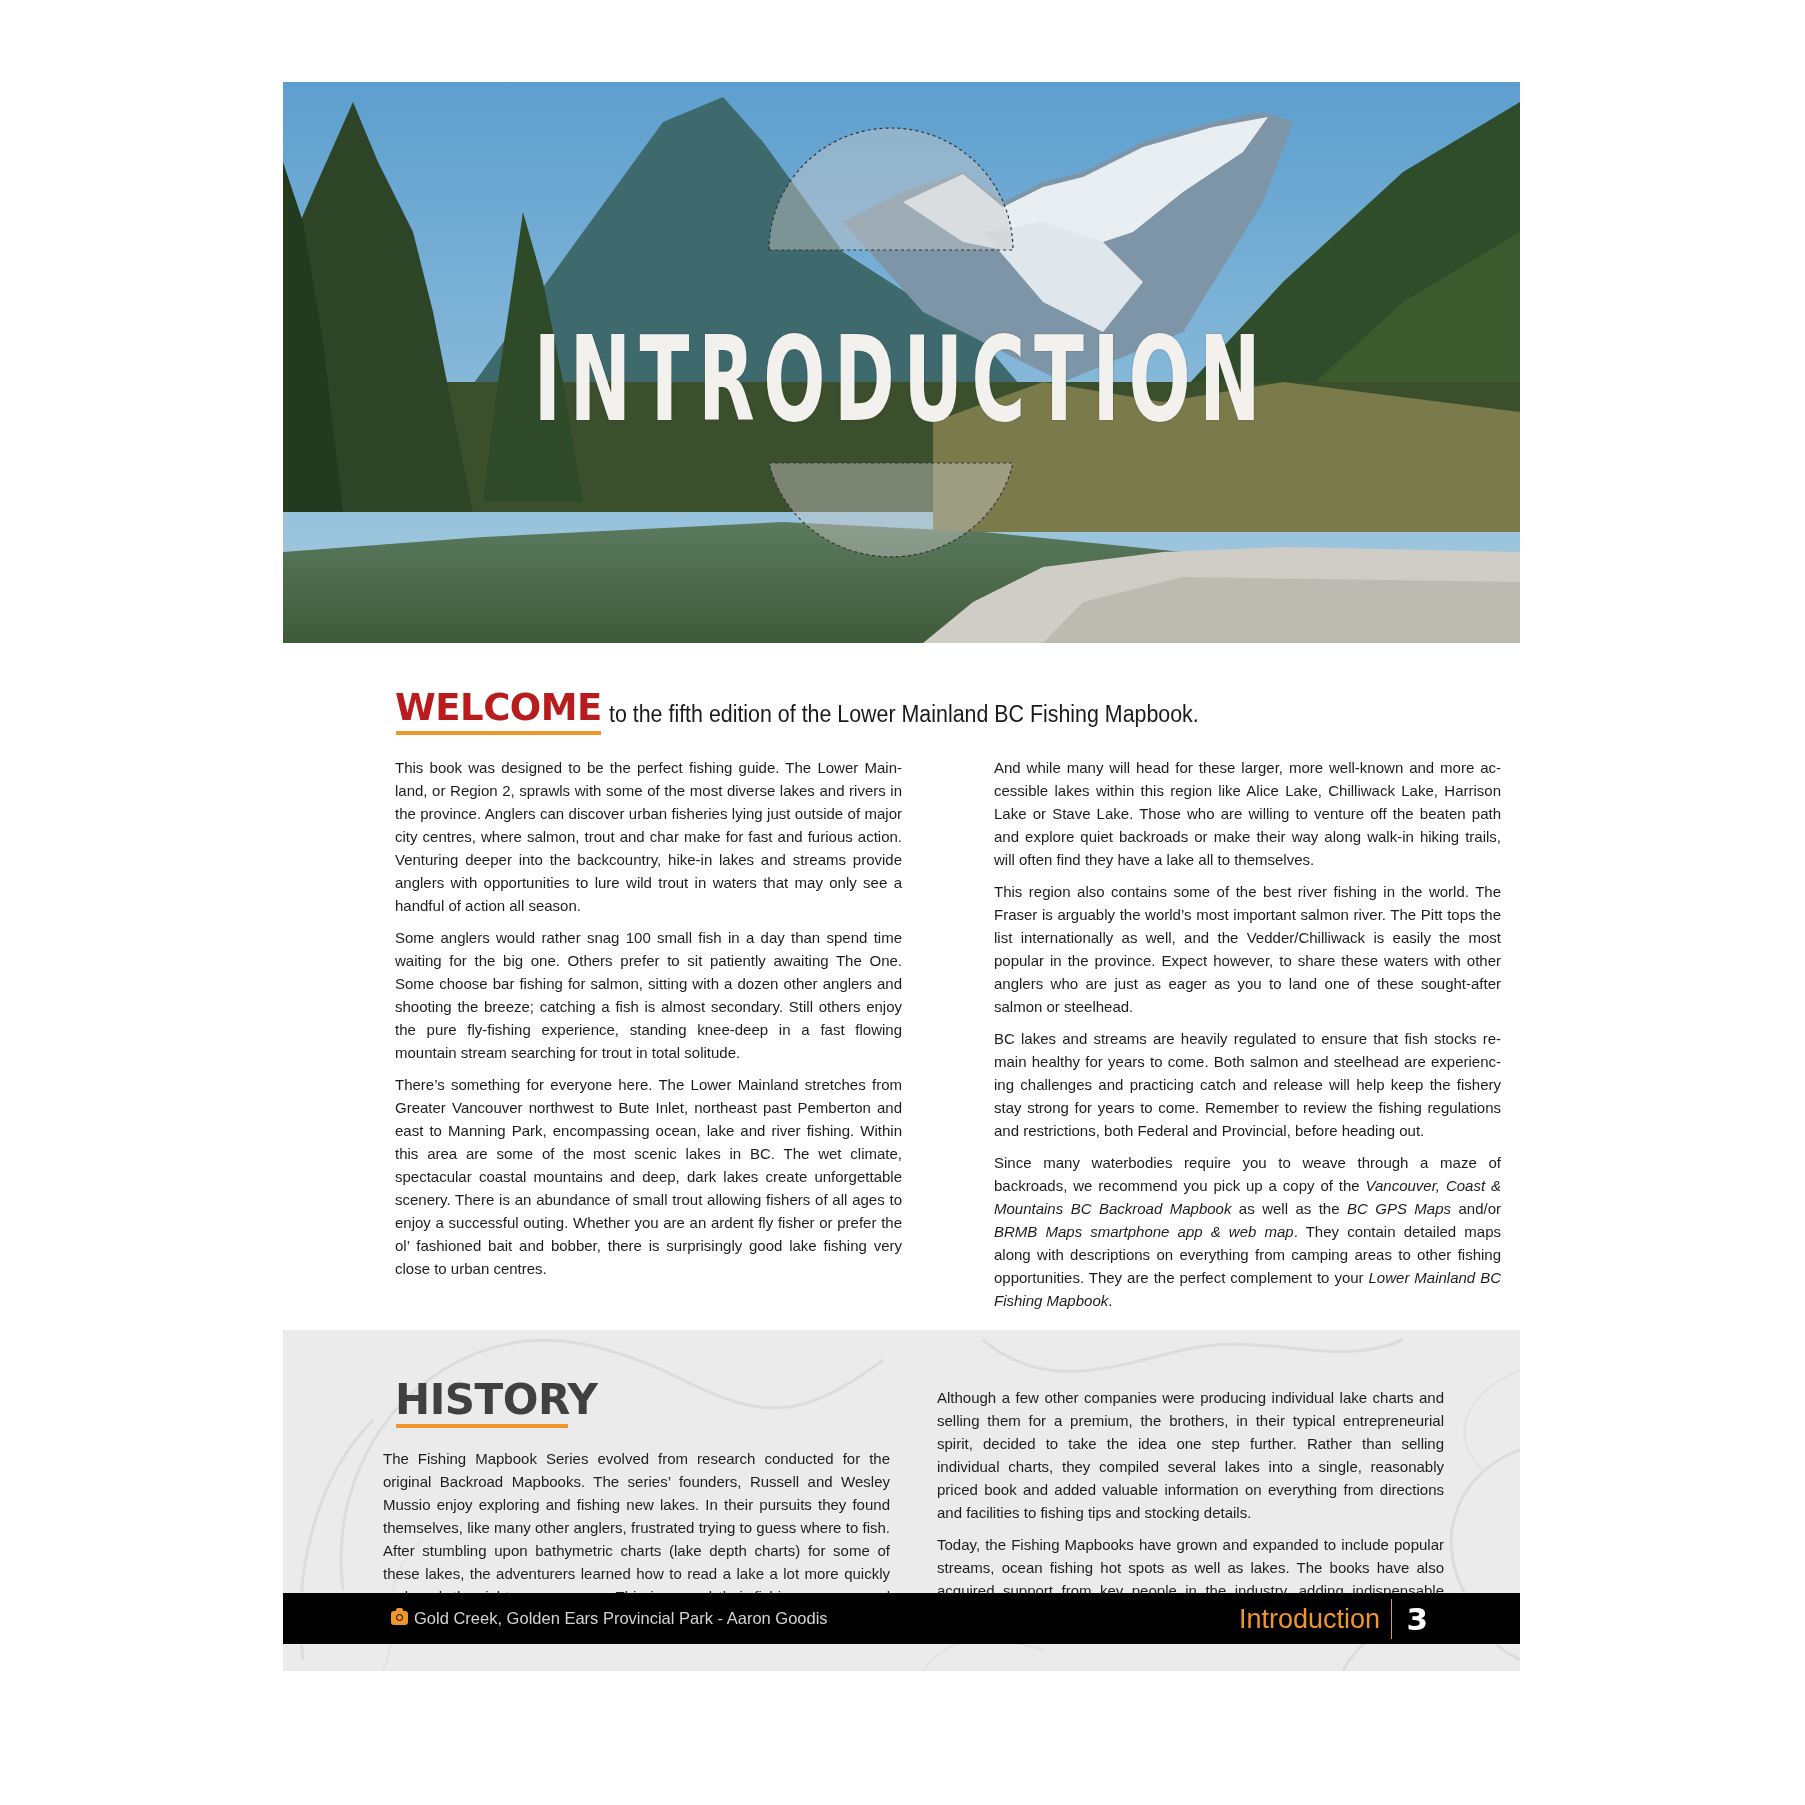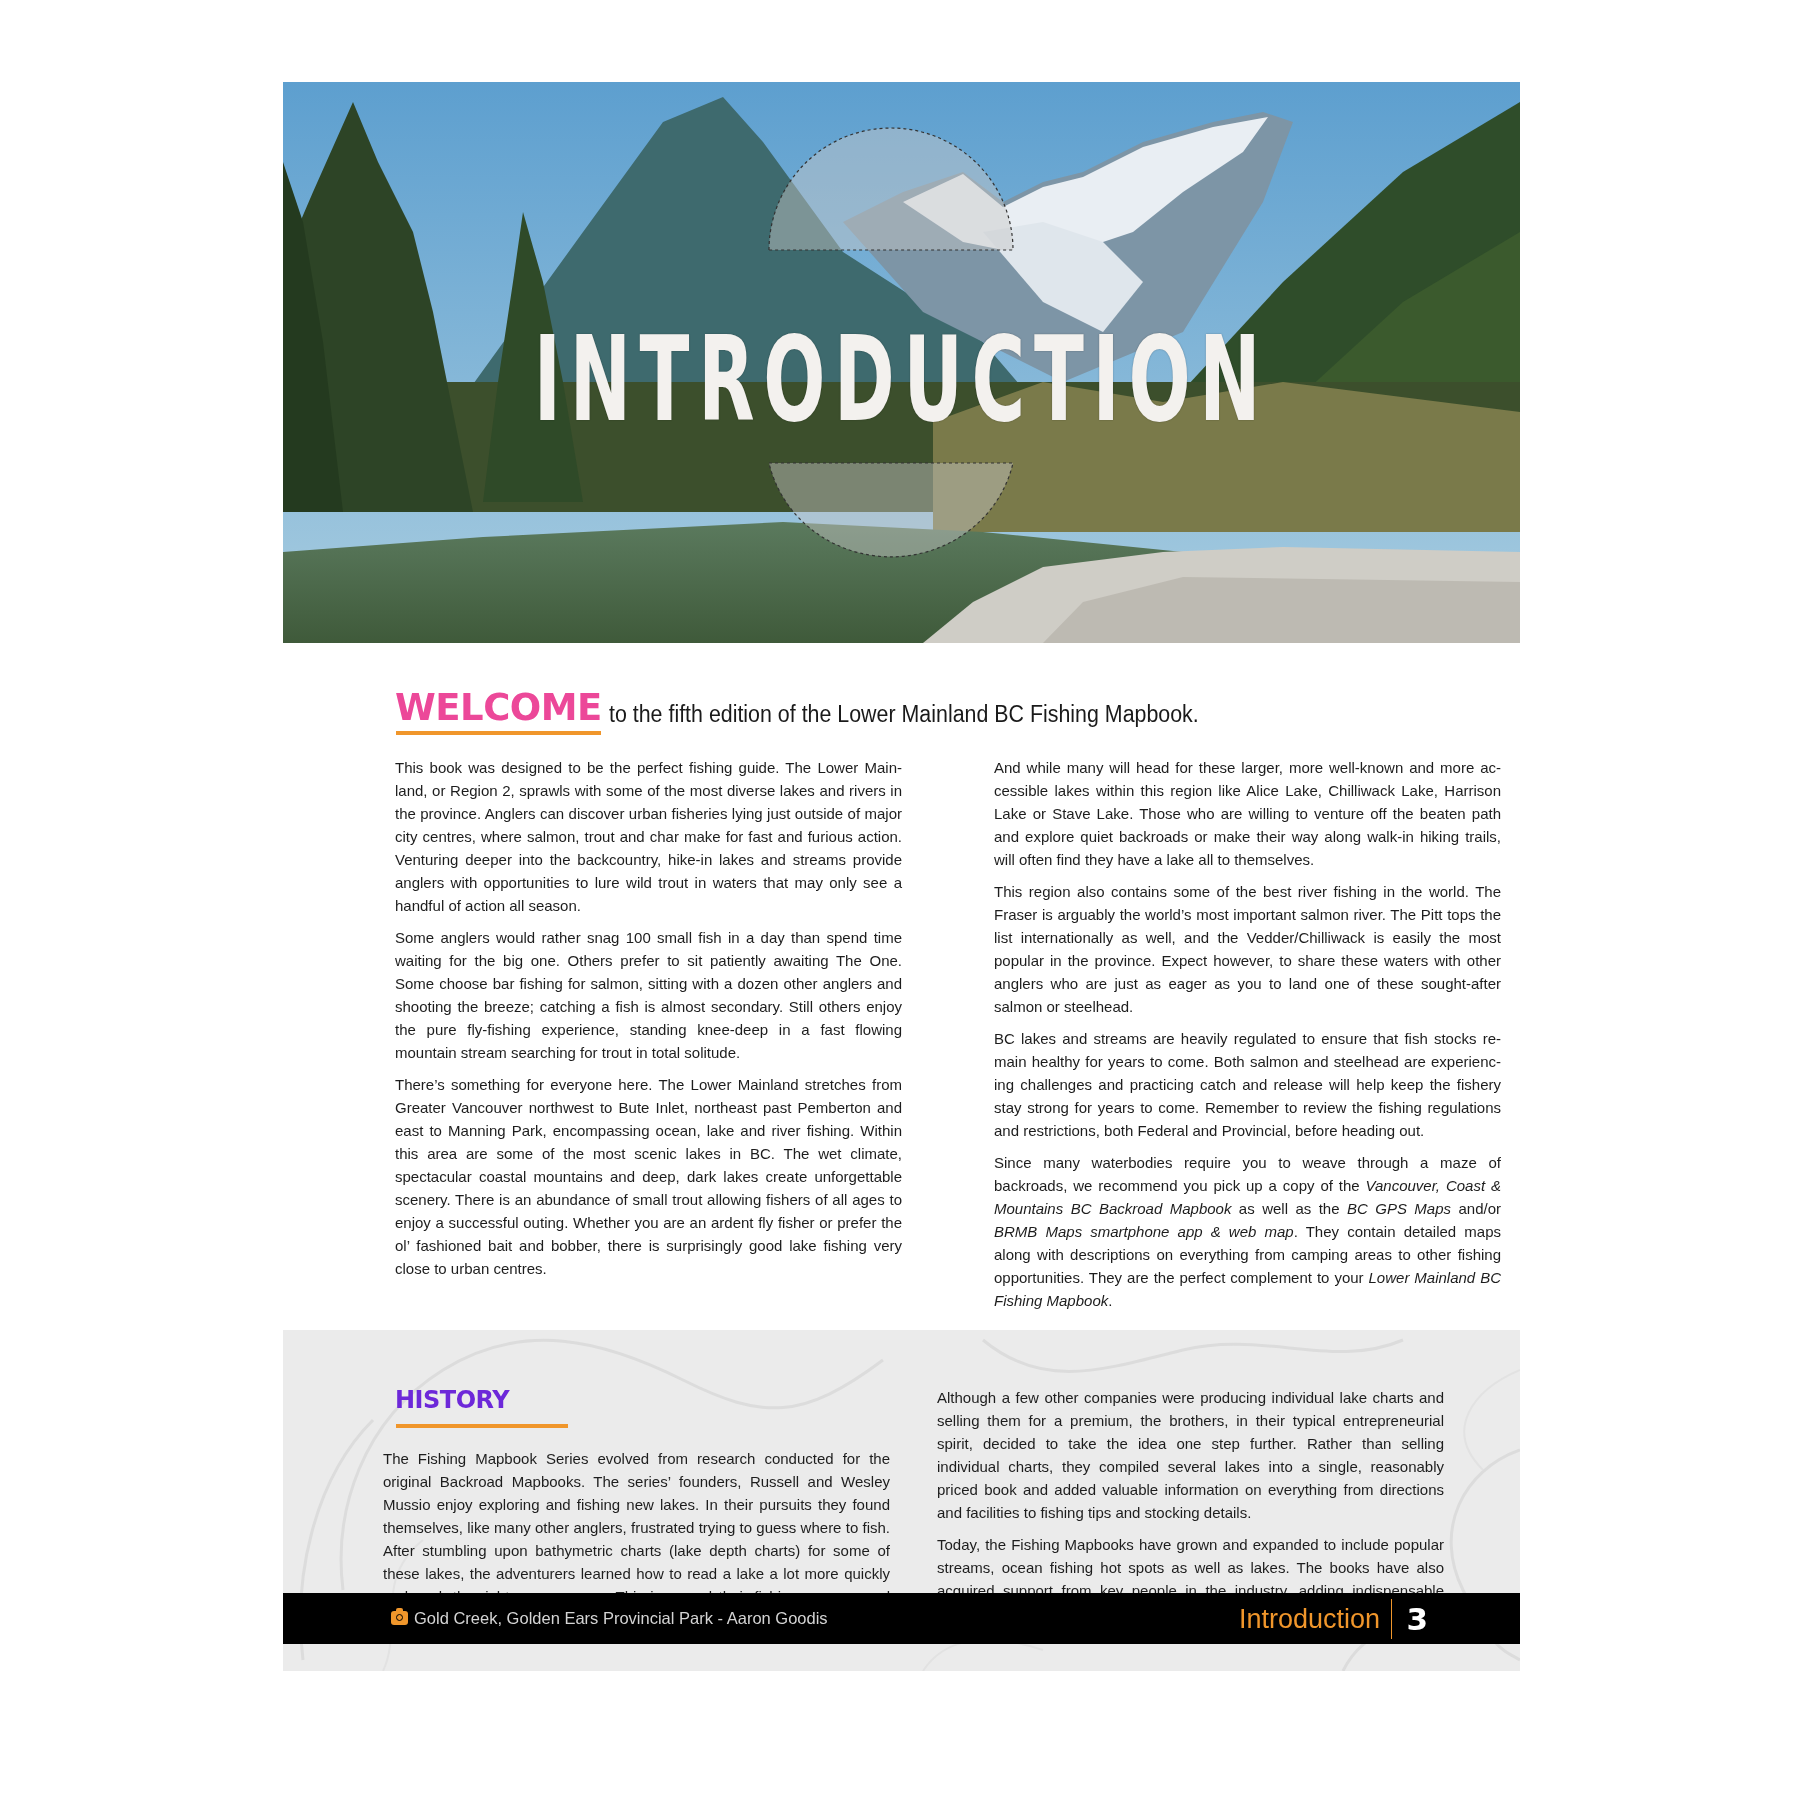--- a/index.html
+++ b/index.html
@@ -5,34 +5,34 @@
     html, body { margin: 0; padding: 0; background: #ffffff; }
     body { width: 1805px; height: 1805px; position: relative; overflow: hidden; font-family: "Liberation Sans", sans-serif; color: #1c1c1c; }
 
     
     .banner { position: absolute; left: 283px; top: 82px; width: 1237px; height: 561px; overflow: hidden; background: #6ea7cc; }
     .banner svg.scene { position: absolute; left: 0; top: 0; width: 1237px; height: 561px; display: block; }
     .banner .title { position: absolute; left: 0; right: 0; top: 238px; text-align: center; font-family: "DejaVu Sans", sans-serif; font-weight: bold; font-size: 118px; letter-spacing: 14px; color: #f3f1ee; transform: scaleX(0.62); transform-origin: center; line-height: 1; text-shadow: 0 0 2px rgba(0,0,0,0.35); }
 
     
     .welcome-head { position: absolute; left: 395px; top: 686px; width: 1060px; height: 52px; }
-    .welcome-word { position: absolute; left: 0; top: 0; font-family: "DejaVu Sans", sans-serif; font-weight: bold; font-size: 37px; letter-spacing: -0.5px; color: #ec4899; line-height: 44px; }
+    .welcome-word { position: absolute; left: 0; top: 0; font-family: "DejaVu Sans", sans-serif; font-weight: bold; font-size: 37px; letter-spacing: -0.5px; color: #b91c1c; line-height: 44px; }
     .welcome-underline { position: absolute; left: 1px; top: 45px; width: 205px; height: 4px; background: #f0962b; }
     .welcome-sub { position: absolute; left: 214px; top: 14px; font-family: "Liberation Sans", sans-serif; font-size: 23px; color: #1a1a1a; line-height: 28px; transform: scaleX(0.93); transform-origin: left; }
 
     .col { position: absolute; width: 507px; font-size: 15px; line-height: 23px; text-align: justify; color: #1d1d1d; }
     .col p { margin: 0 0 9px 0; hyphens: manual; }
     .col-left { left: 395px; top: 756px; }
     .col-right { left: 982px; top: 756px; margin-left: 12px; }
     .col i { font-style: italic; }
 
     
     .history { position: absolute; left: 283px; top: 1330px; width: 1237px; height: 341px; background: #ebebeb; overflow: hidden; }
     .history svg.topo { position: absolute; left: 0; top: 0; width: 1237px; height: 341px; }
-    .history-head { position: absolute; left: 112px; top: 48px; font-family: "DejaVu Sans", sans-serif; font-weight: bold; font-size: 24px; color: #6d28d9; line-height: 44px; letter-spacing: -0.5px; }
+    .history-head { position: absolute; left: 112px; top: 48px; font-family: "DejaVu Sans", sans-serif; font-weight: bold; font-size: 42px; color: #404040; line-height: 44px; letter-spacing: -0.5px; }
     .history-underline { position: absolute; left: 113px; top: 94px; width: 172px; height: 4px; background: #f0962b; }
     .h-col-left { left: 100px; top: 117px; }
     .h-col-right { left: 654px; top: 56px; }
 
     
     .footer { position: absolute; left: 283px; top: 1593px; width: 1237px; height: 51px; background: #000; }
     .credit { position: absolute; left: 108px; top: 14px; height: 22px; display: flex; align-items: center; }
     .cam-icon { width: 17px; height: 14px; background: #f0962b; border-radius: 3px; position: relative; margin-right: 6px; }
     .cam-icon::before { content: ""; position: absolute; left: 5px; top: -3px; width: 7px; height: 4px; background: #f0962b; border-radius: 2px 2px 0 0; }
     .cam-icon::after { content: ""; position: absolute; left: 5px; top: 3px; width: 5px; height: 5px; border: 1.5px solid #000; border-radius: 50%; }

